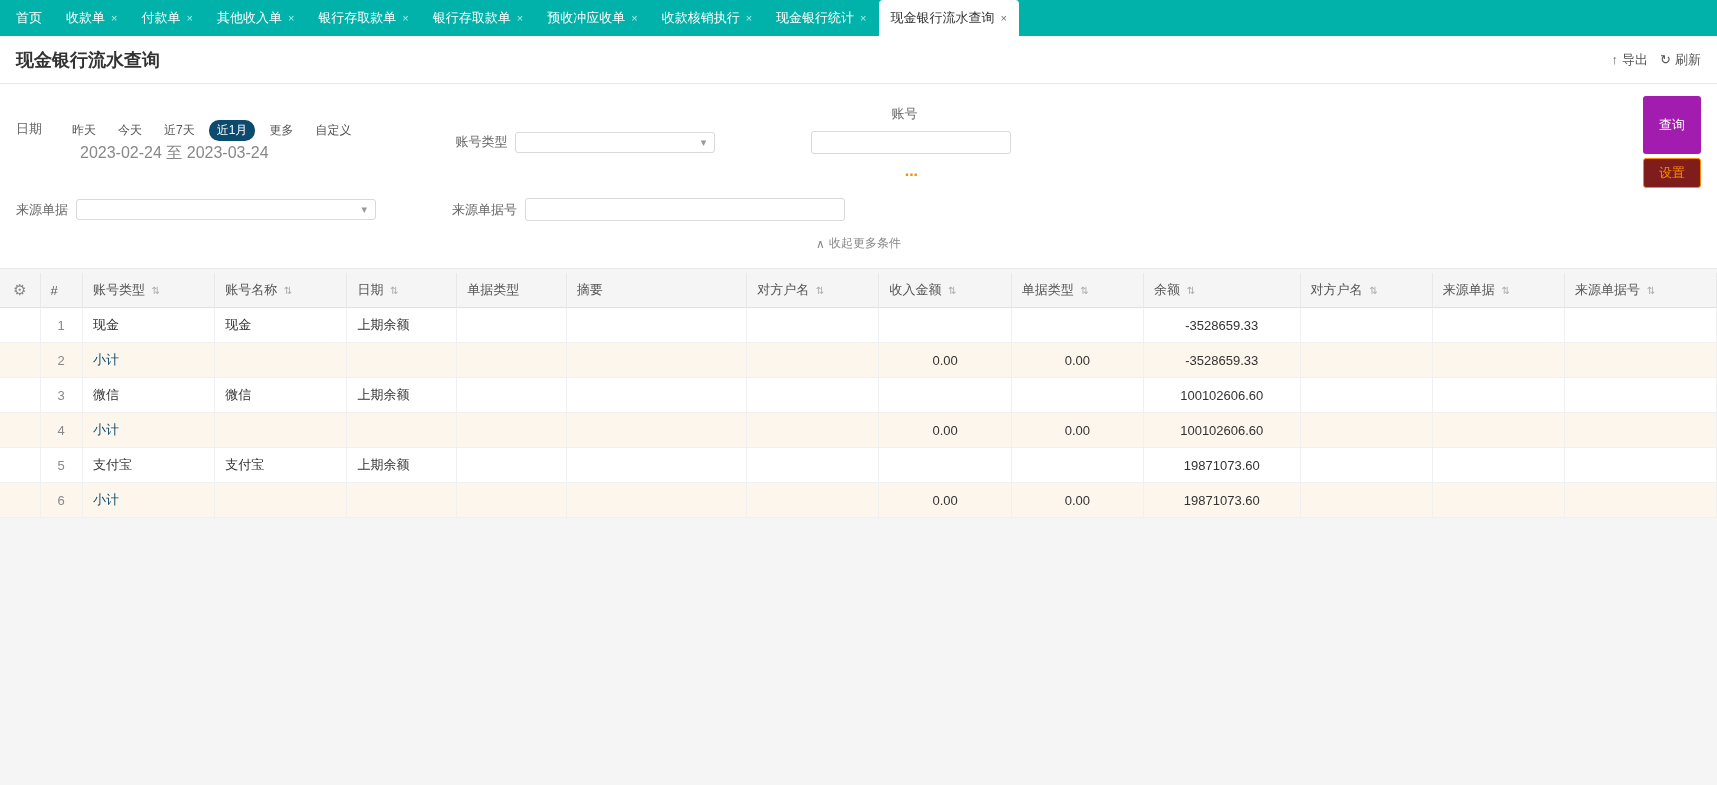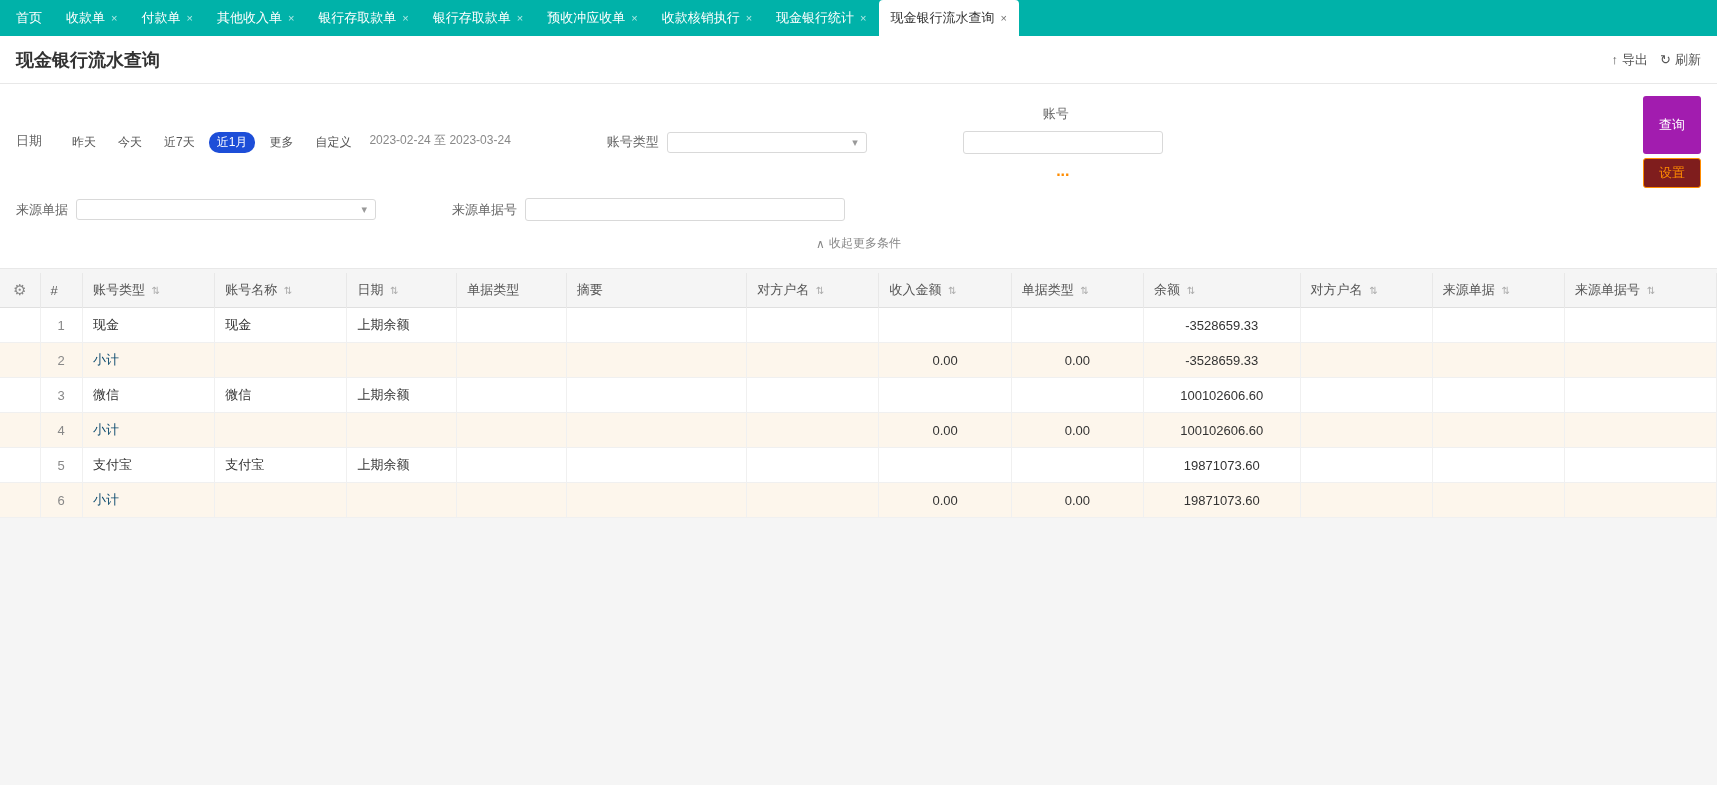--- a/index.html
+++ b/index.html
@@ -87,28 +87,28 @@
       gap: 6px;
     }
     .date-opt {
       padding: 2px 8px;
       border-radius: 3px;
       cursor: pointer;
       color: #555;
       font-size: 12px;
     }
     .date-opt.active {
-      background: #1d4ed8;
+      background: #0c4a6e;
       color: #fff;
       border-radius: 10px;
     }
     .date-range {
       color: #888;
-      font-size: 12px;
-      margin-left: 8px;
+      font-size: 16px;
+      margin-left: 16px;
     }
     .filter-select {
       display: flex;
       align-items: center;
       border: 1px solid #d9d9d9;
       border-radius: 3px;
       padding: 3px 8px;
       min-width: 180px;
       cursor: pointer;
       background: #fff;
@@ -271,21 +271,21 @@
       <span>刷新</span>
     </div>
   </div>
 </div>
 
 <div class="filter-area">
   <div class="filter-row">
 
     <div style="display:flex; align-items:flex-start; gap:8px;">
       <span class="filter-label">日期</span>
-      <div style="display:flex; flex-direction:row; gap:2px;">
+      <div style="display:flex; flex-direction:column; gap:2px;">
         <div class="date-options">
           <span class="date-opt">昨天</span>
           <span class="date-opt">今天</span>
           <span class="date-opt">近7天</span>
           <span class="date-opt active">近1月</span>
           <span class="date-opt">更多</span>
           <span class="date-opt">自定义</span>
         </div>
         <div class="date-range">2023-02-24 至 2023-03-24</div>
       </div>

